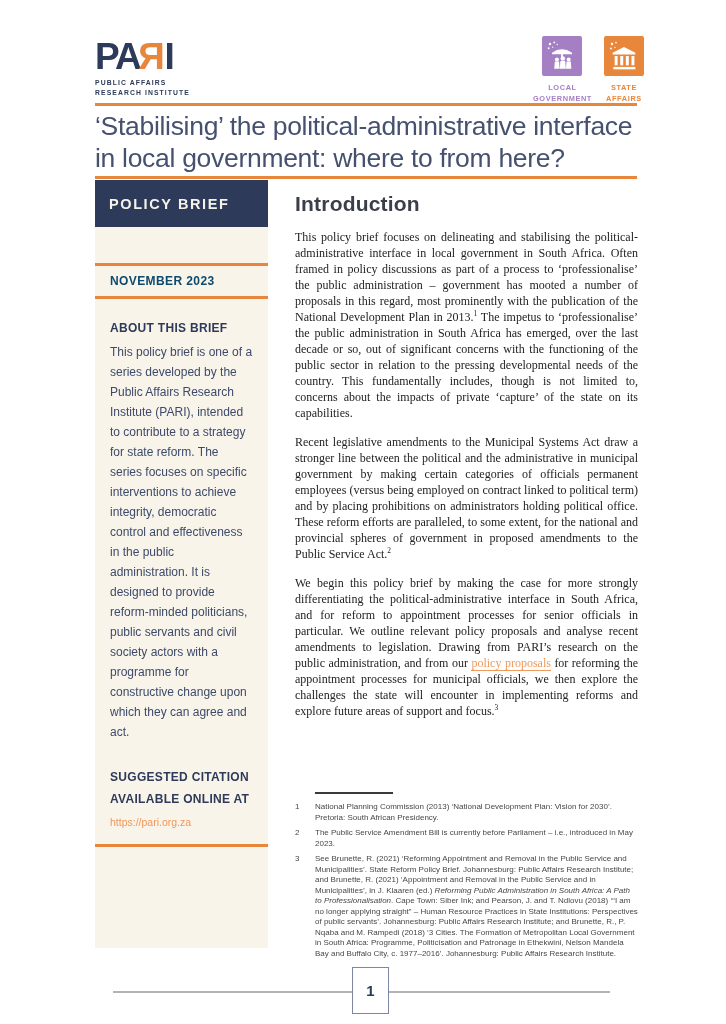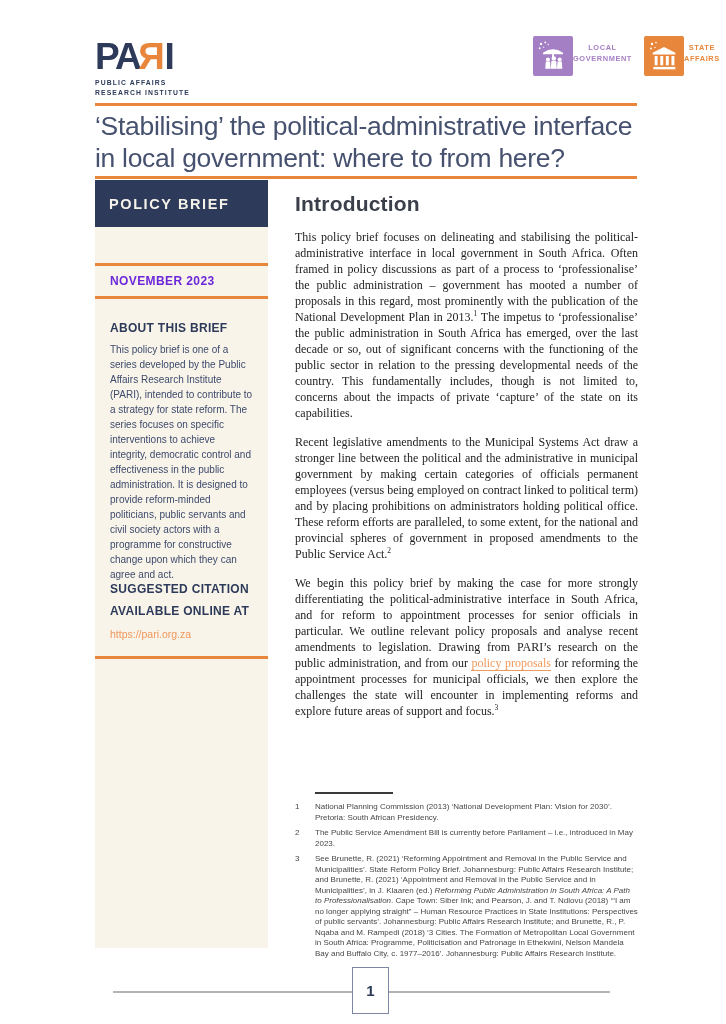--- a/index.html
+++ b/index.html
@@ -10,21 +10,21 @@
     background:#ffffff; overflow:hidden;
   }
 
   
   .logo{ position:absolute; left:95px; top:38px; }
   .logo-word{ font-size:37px; font-weight:800; color:#2d3a59; line-height:1; letter-spacing:-2px; }
   .logo-word .r-orange{ display:inline-block; transform:scaleX(-1); color:#e8873b; }
   .logo-sub{ margin-top:3px; font-size:6.8px; font-weight:700; letter-spacing:1.1px; color:#2d3a59; line-height:1.45; }
 
   .programs{ position:absolute; left:533px; top:36px; display:flex; gap:12px; }
-  .program{ display:flex; flex-direction:row; }
+  .program{ display:flex; flex-direction:column; align-items:center; }
   .program-square{ width:40px; height:40px; border-radius:2px; display:flex; align-items:flex-end; justify-content:center; padding-bottom:4px; position:relative; }
   .program-square svg{ display:block; }
   .sq-purple{ background:#a57fc4; }
   .sq-orange{ background:#e8873b; }
   .program-label{ margin-top:6px; font-size:7.4px; font-weight:700; letter-spacing:0.6px; text-align:center; line-height:1.5; }
   .lbl-purple{ color:#a57fc4; }
   .lbl-orange{ color:#e8873b; }
 
   .rule-orange{ position:absolute; left:95px; width:542px; height:3px; background:#e8873b; }
   .rule-top{ top:103px; }
@@ -34,25 +34,25 @@
     position:absolute; left:95px; top:111px; width:560px;
     font-size:26.5px; line-height:1.2; color:#46516f; letter-spacing:-0.3px; font-weight:400;
   }
 
   
   .sidebar{ position:absolute; left:95px; top:180px; width:173px; height:768px; background:#f8f4ea; overflow:hidden; }
   .side-head{ height:47px; background:#2d3a59; display:flex; align-items:center; padding-left:14px; }
   .side-head span{ color:#f5f2ea; font-size:14.5px; font-weight:600; letter-spacing:1.6px; }
   .side-spacer{ height:36px; }
   .srule{ height:3px; background:#e8873b; }
-  .side-date{ padding:8px 15px; font-size:12px; font-weight:700; letter-spacing:0.4px; color:#6d28d9; }
+  .side-date{ padding:8px 15px; font-size:12px; font-weight:700; letter-spacing:0.4px; color:#0c4a6e; }
   .side-pad{ padding:22px 15px 0 15px; }
   .side-h{ font-size:12px; font-weight:700; letter-spacing:0.3px; color:#2d3a59; }
   .about-h{ margin-bottom:7px; }
-  .about-text{ font-size:10px; line-height:15px; color:#3d4a6b; }
+  .about-text{ font-size:12px; line-height:20px; color:#3d4a6b; margin-bottom:28px; }
   .cit-h{ margin-bottom:8px; }
   .cit-text{ font-size:10px; line-height:15px; color:#f0975a; margin-bottom:24px; }
   .avail-h{ margin-bottom:6px; }
   .side-url{ font-size:10.5px; color:#f0975a; text-decoration:none; display:inline-block; }
   .side-bottom-rule{ margin-top:14px; }
 
   
   .main-col{ position:absolute; left:295px; top:192px; width:343px; }
   .intro-h{ font-size:21px; font-weight:600; letter-spacing:0.2px; color:#3b3f4a; margin-bottom:13px; }
   .body-p{

